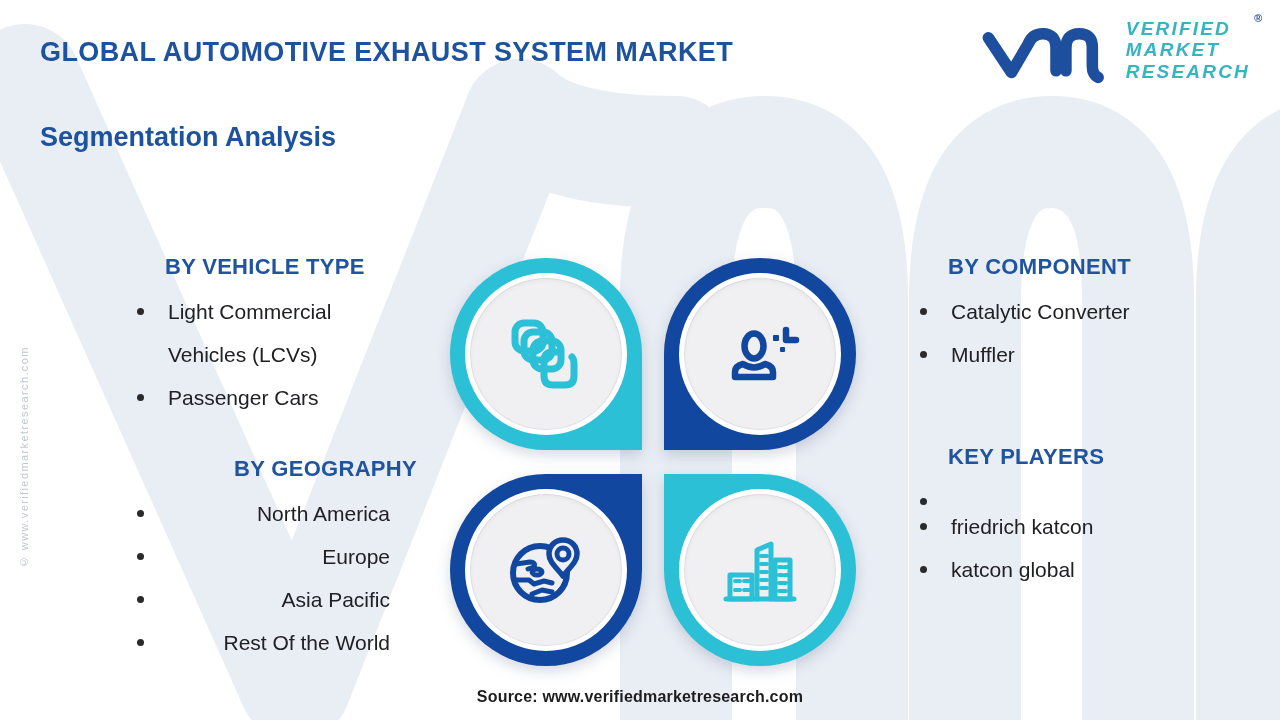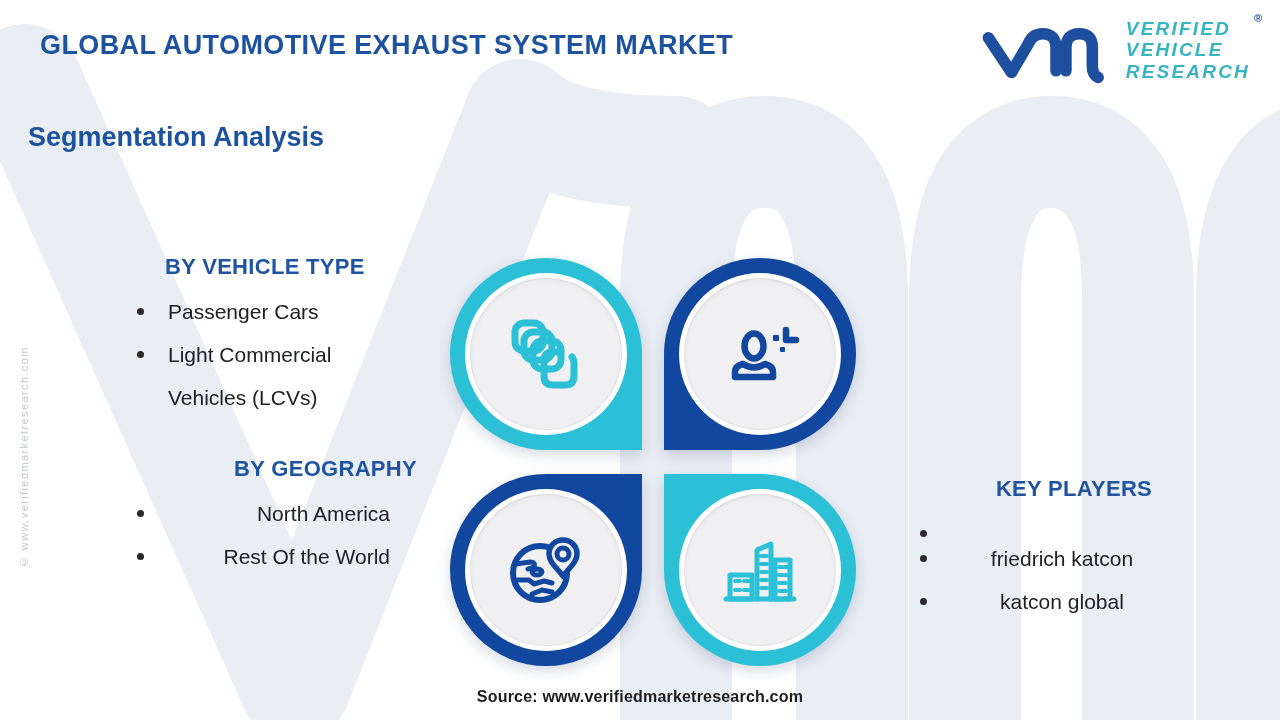--- a/index.html
+++ b/index.html
@@ -16,25 +16,25 @@
   .watermark-svg { position:absolute; left:0; top:0; z-index:0; pointer-events:none; }
   .side-copyright {
     position:absolute; left:18px; top:218px; height:350px; z-index:1;
     writing-mode:vertical-rl; transform:rotate(180deg);
     font-size:11px; letter-spacing:1.4px; color:#c2c7cf;
     display:flex; align-items:center;
   }
 
   
   .page-title {
-    position:absolute; left:40px; top:30px; z-index:2;
+    position:absolute; left:40px; top:37px; z-index:2;
     font-size:27px; font-weight:700; letter-spacing:0.4px; color:#1d529e;
   }
   .page-subtitle {
-    position:absolute; left:28px; top:122px; z-index:2;
+    position:absolute; left:40px; top:122px; z-index:2;
     font-size:27px; font-weight:700; color:#1d529e;
   }
 
   
   .logo { position:absolute; top:18px; right:30px; z-index:2; display:flex; align-items:flex-start; gap:20px;font-style:italic; }
   .logo-text { position:relative; color:#35b4c2; font-weight:700; font-size:19px; line-height:1.13; letter-spacing:2.2px; }
   .logo-reg { position:absolute; top:-6px; right:-12px; font-size:11px; color:#1d4f9e; letter-spacing:0; }
 
   
   .petal { position:absolute; width:192px; height:192px; z-index:2; filter:drop-shadow(0 5px 7px rgba(20,45,90,.18)); }
@@ -53,21 +53,21 @@
   
   .col-block { position:absolute; width:280px; z-index:2; }
   .col-block h3 { font-size:22px; font-weight:700; color:#2053a0; letter-spacing:0.3px; margin-bottom:10px;margin-left:28px; }
   .col-block ul { list-style:none; }
   .col-block li { display:flex; line-height:43px; font-size:21px; color:#202124; }
   .li-dot { flex:0 0 7px; width:7px; height:7px; border-radius:50%; background:#2a2a2a; margin-top:18px; margin-right:24px; }
   .li-text { flex:1; max-width:222px; }
   #sec-vehicle   { left:137px; top:254px; }
   #sec-geography { left:137px; top:456px;text-align:right; }
   #sec-component { left:920px; top:254px; }
-  #sec-players   { left:920px; top:476px;text-align:center; }
+  #sec-players   { left:920px; top:444px; }
 
   
   .source-line {
     position:absolute; left:0; right:0; top:688px; z-index:2;
     text-align:center; font-size:16px; font-weight:700; color:#1d1d1f; letter-spacing:0.2px;
   }
 </style>
 </head>
 <body>
 
@@ -89,21 +89,21 @@
 
   <div class="logo">
     <svg width="128" height="66" viewBox="0 0 150 80">
       <g fill="none" stroke="#1d4f9e" stroke-width="14" stroke-linecap="round" stroke-linejoin="round">
         <path d="M10,24 L38,66 L58,32 Q63,19 76,19 Q92,19 92,37 L92,64"></path>
         <path d="M104,64 L104,37 Q104,19 120,19 Q136,19 136,35 L136,58 Q136,69 143,72"></path>
       </g>
     </svg>
     <div class="logo-text">
       <div>VERIFIED</div>
-      <div>VEHICLE</div>
+      <div>MARKET</div>
       <div>RESEARCH</div>
       <span class="logo-reg">®</span>
     </div>
   </div>
 
   <div class="petal tl">
     <div class="inner-circle">
       <svg width="80" height="80" viewBox="0 0 80 80">
         <g fill="none" stroke="#2bc0d6" stroke-width="7" stroke-linecap="round" stroke-linejoin="round">
           <rect x="9" y="9" width="28" height="28" rx="9"></rect>
@@ -165,43 +165,64 @@
         </g>
       </svg>
     </div>
   </div>
 
   <div class="col-block" id="sec-vehicle">
     <h3>BY VEHICLE TYPE</h3>
     <ul>
       <li>
           <span class="li-dot"></span>
+          <span class="li-text">Light Commercial Vehicles (LCVs)</span>
+        </li>
+      <li>
+          <span class="li-dot"></span>
           <span class="li-text">Passenger Cars</span>
-        </li>
-      <li>
-          <span class="li-dot"></span>
-          <span class="li-text">Light Commercial Vehicles (LCVs)</span>
         </li>
     </ul>
   </div>
 
   <div class="col-block" id="sec-geography">
     <h3>BY GEOGRAPHY</h3>
     <ul>
       <li>
           <span class="li-dot"></span>
           <span class="li-text">North America</span>
         </li>
       <li>
           <span class="li-dot"></span>
+          <span class="li-text">Europe</span>
+        </li>
+      <li>
+          <span class="li-dot"></span>
+          <span class="li-text">Asia Pacific</span>
+        </li>
+      <li>
+          <span class="li-dot"></span>
           <span class="li-text">Rest Of the World</span>
         </li>
     </ul>
   </div>
 
+  <div class="col-block" id="sec-component">
+    <h3>BY COMPONENT</h3>
+    <ul>
+      <li>
+          <span class="li-dot"></span>
+          <span class="li-text">Catalytic Converter</span>
+        </li>
+      <li>
+          <span class="li-dot"></span>
+          <span class="li-text">Muffler</span>
+        </li>
+    </ul>
+  </div>
 
   <div class="col-block" id="sec-players">
     <h3>KEY PLAYERS</h3>
     <ul>
       <li>
           <span class="li-dot"></span>
         </li>
       <li>
           <span class="li-dot"></span>
           <span class="li-text">friedrich katcon</span>

